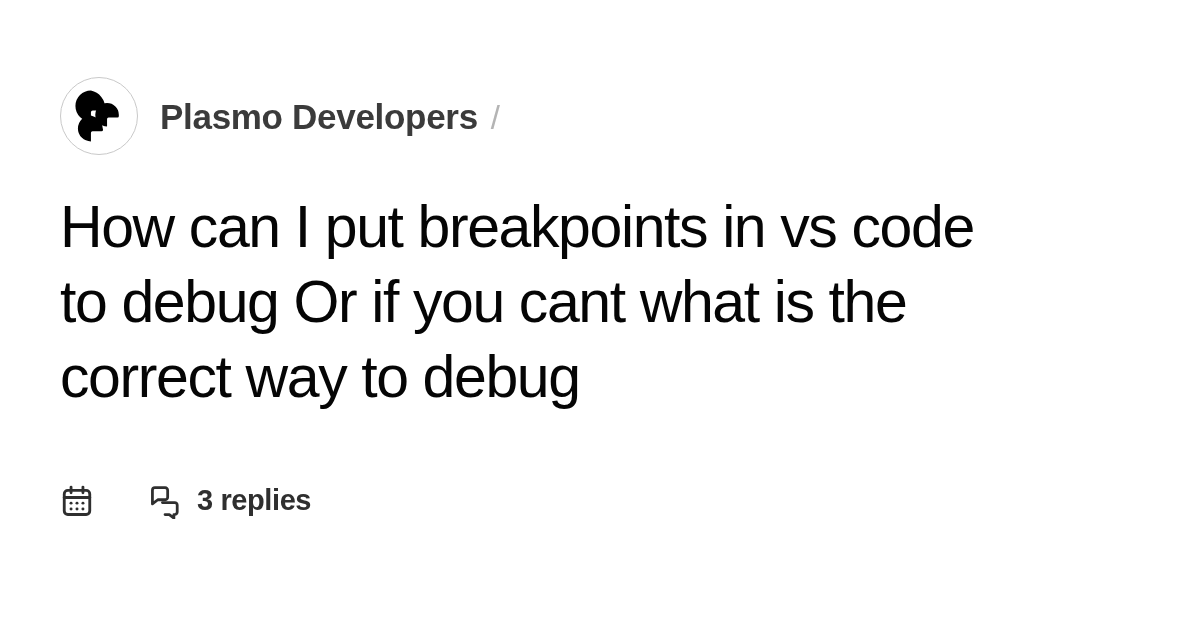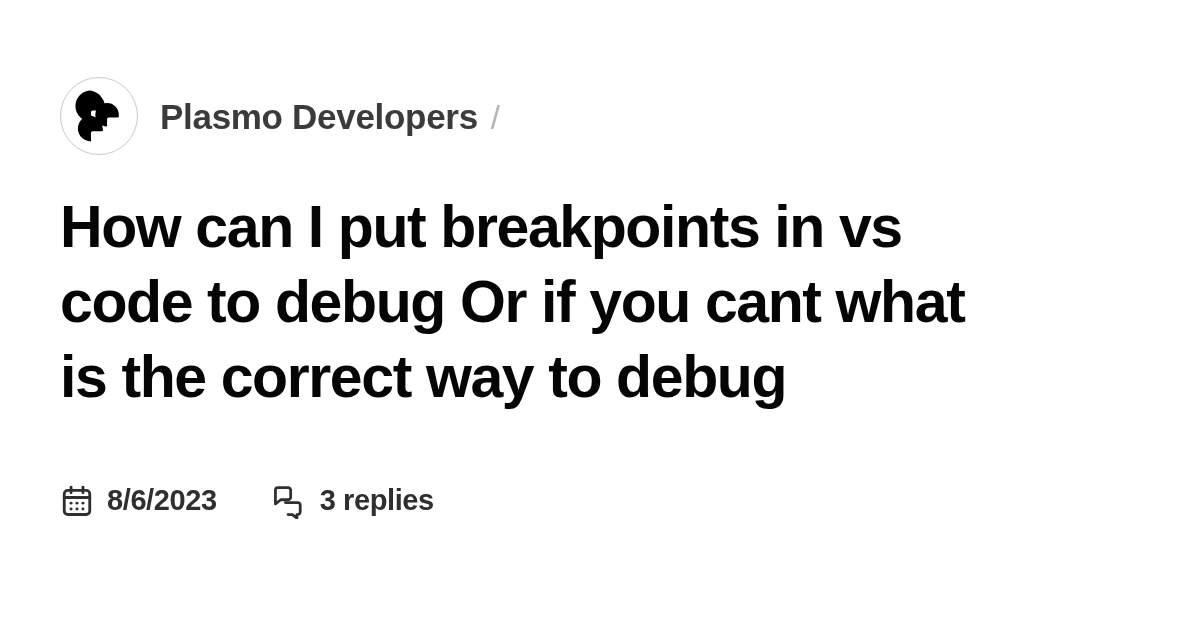--- a/index.html
+++ b/index.html
@@ -81,21 +81,21 @@
     font-weight: 700;
     color: #4e4e4e;
     letter-spacing: -0.3px;
     line-height: 1;
   }
 
   
   .thread-title {
     margin-top: 34px;
     font-size: 59px;
-    font-weight: 700;
+    font-weight: 400;
     line-height: 1.27;
     color: #050505;
     letter-spacing: -1.4px;
     max-width: 1090px;
     flex: 0 0 auto;
   }
 
   
   .meta-row {
     margin-top: 68px;
@@ -185,21 +185,20 @@
           <line x1="7.8" y1="2.2" x2="7.8" y2="6.2"></line>
           <line x1="16.2" y1="2.2" x2="16.2" y2="6.2"></line>
           <circle cx="7.8" cy="13.5" r="1.05" fill="#2f2f2f" stroke="none"></circle>
           <circle cx="12" cy="13.5" r="1.05" fill="#2f2f2f" stroke="none"></circle>
           <circle cx="16.2" cy="13.5" r="1.05" fill="#2f2f2f" stroke="none"></circle>
           <circle cx="7.8" cy="17.6" r="1.05" fill="#2f2f2f" stroke="none"></circle>
           <circle cx="12" cy="17.6" r="1.05" fill="#2f2f2f" stroke="none"></circle>
           <circle cx="16.2" cy="17.6" r="1.05" fill="#2f2f2f" stroke="none"></circle>
         </svg>
       </span>
-      <span class="meta-label">8/6/2023</span>
     </div>
 
     <div class="meta-item">
       <span>
         <svg width="36" height="36" viewBox="0 0 26 26" fill="none" stroke="#2f2f2f" stroke-width="2" stroke-linecap="round" stroke-linejoin="round" aria-hidden="true">
           <path d="M3.2 5.2a1.8 1.8 0 0 1 1.8-1.8h7.4a1.8 1.8 0 0 1 1.8 1.8v5.1a1.8 1.8 0 0 1-1.8 1.8H7.1L3.2 15.1Z"></path>
           <path d="M10.4 14.1h8.9a1.8 1.8 0 0 1 1.8 1.8v5.1a1.8 1.8 0 0 1-1.8 1.8h-.6v2.6l-3.3-2.6h-3.1"></path>
         </svg>
       </span>
       <span class="meta-label">3 replies</span>

